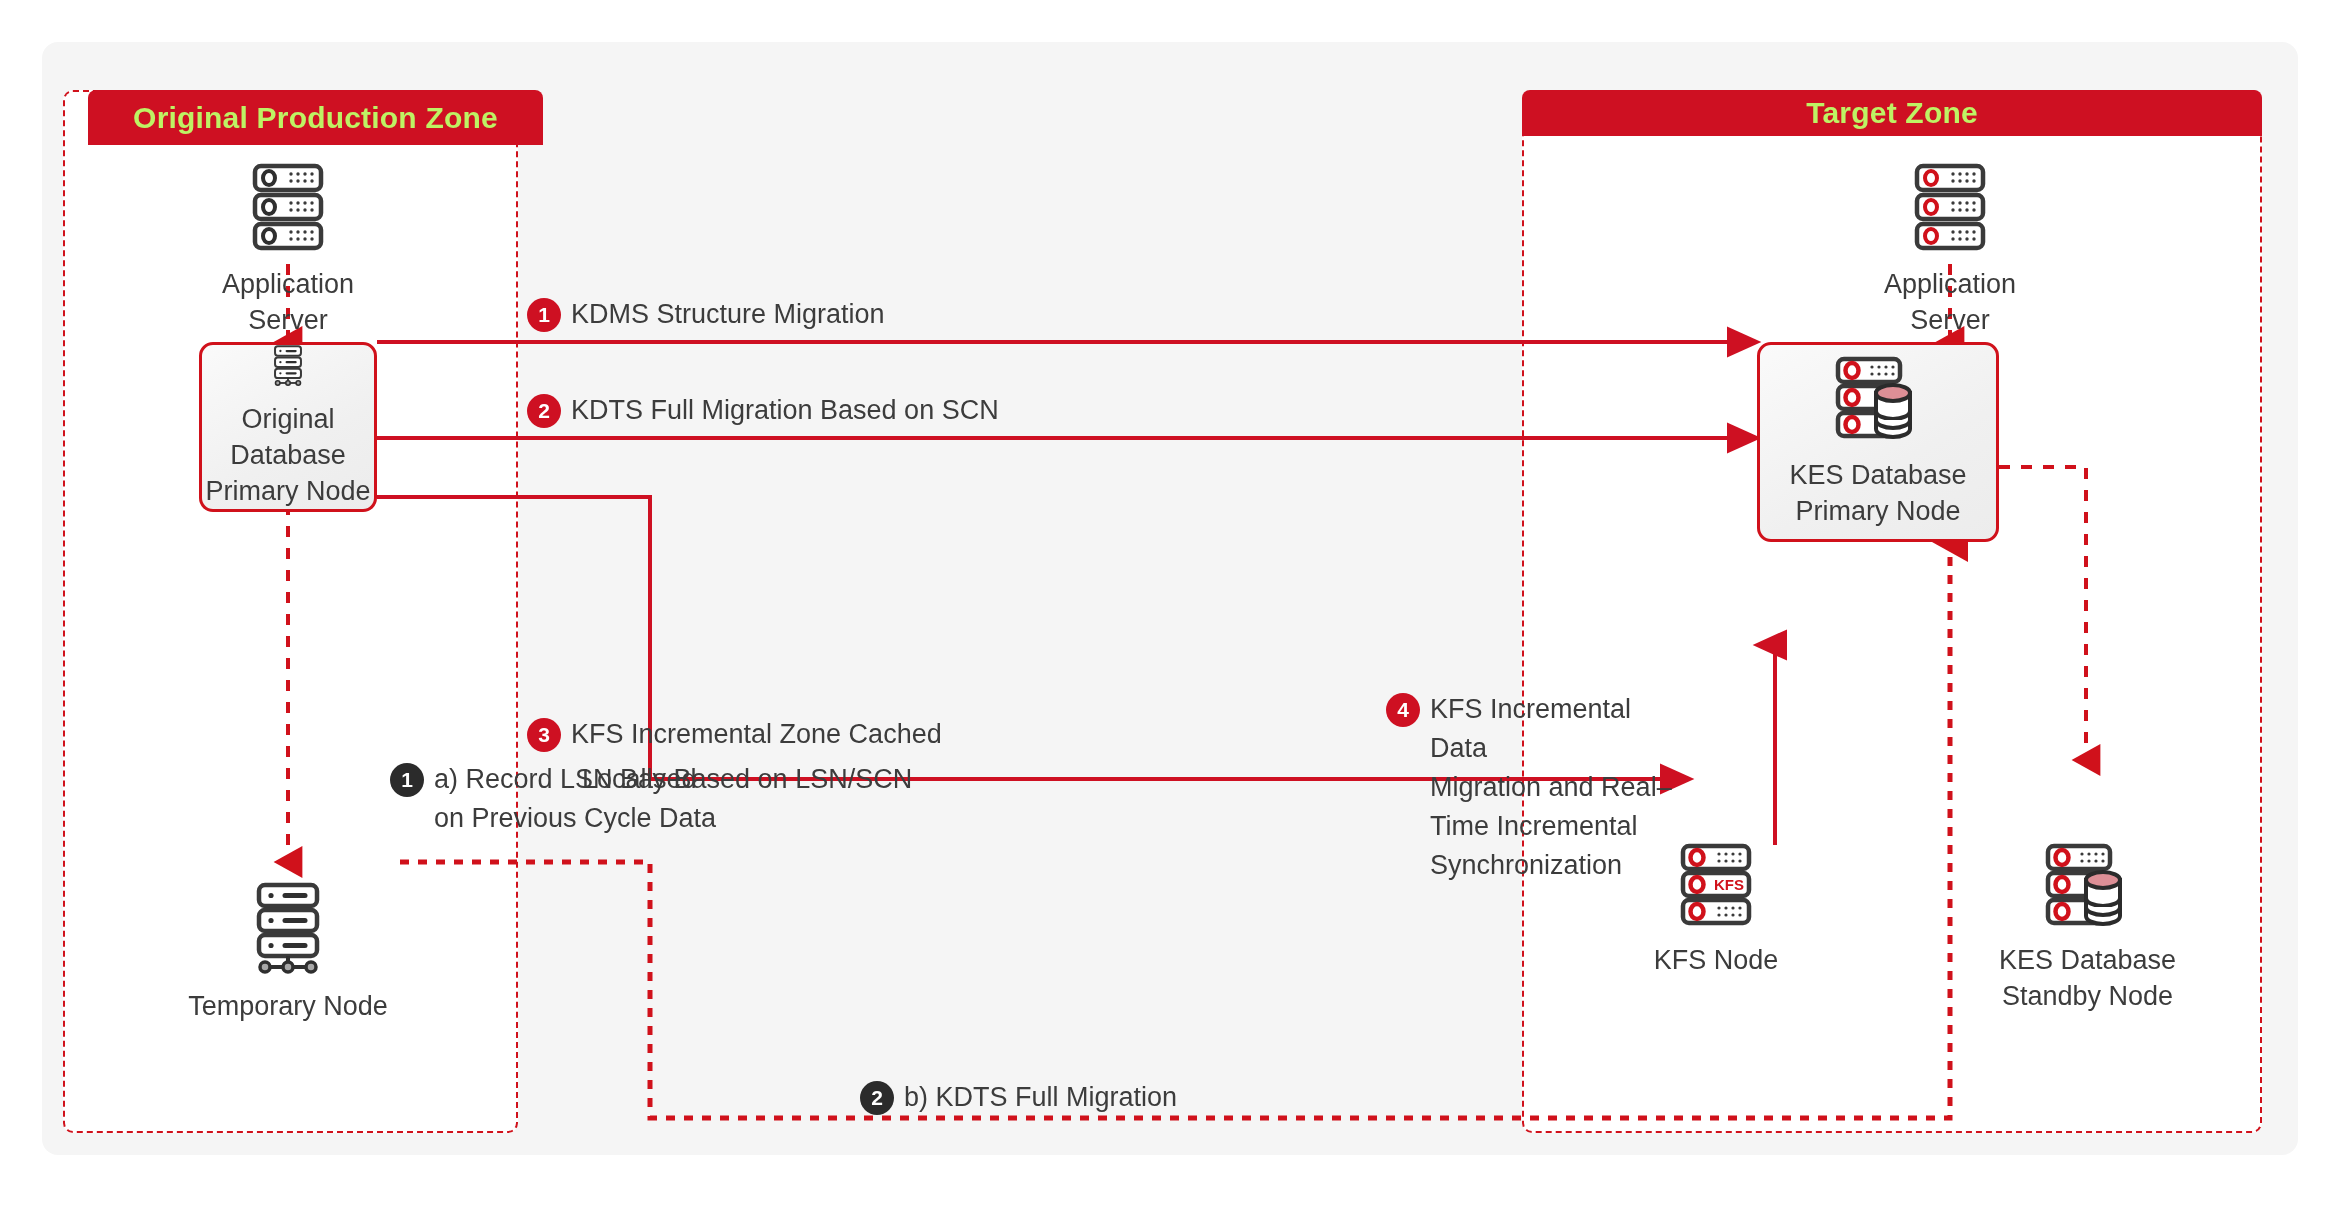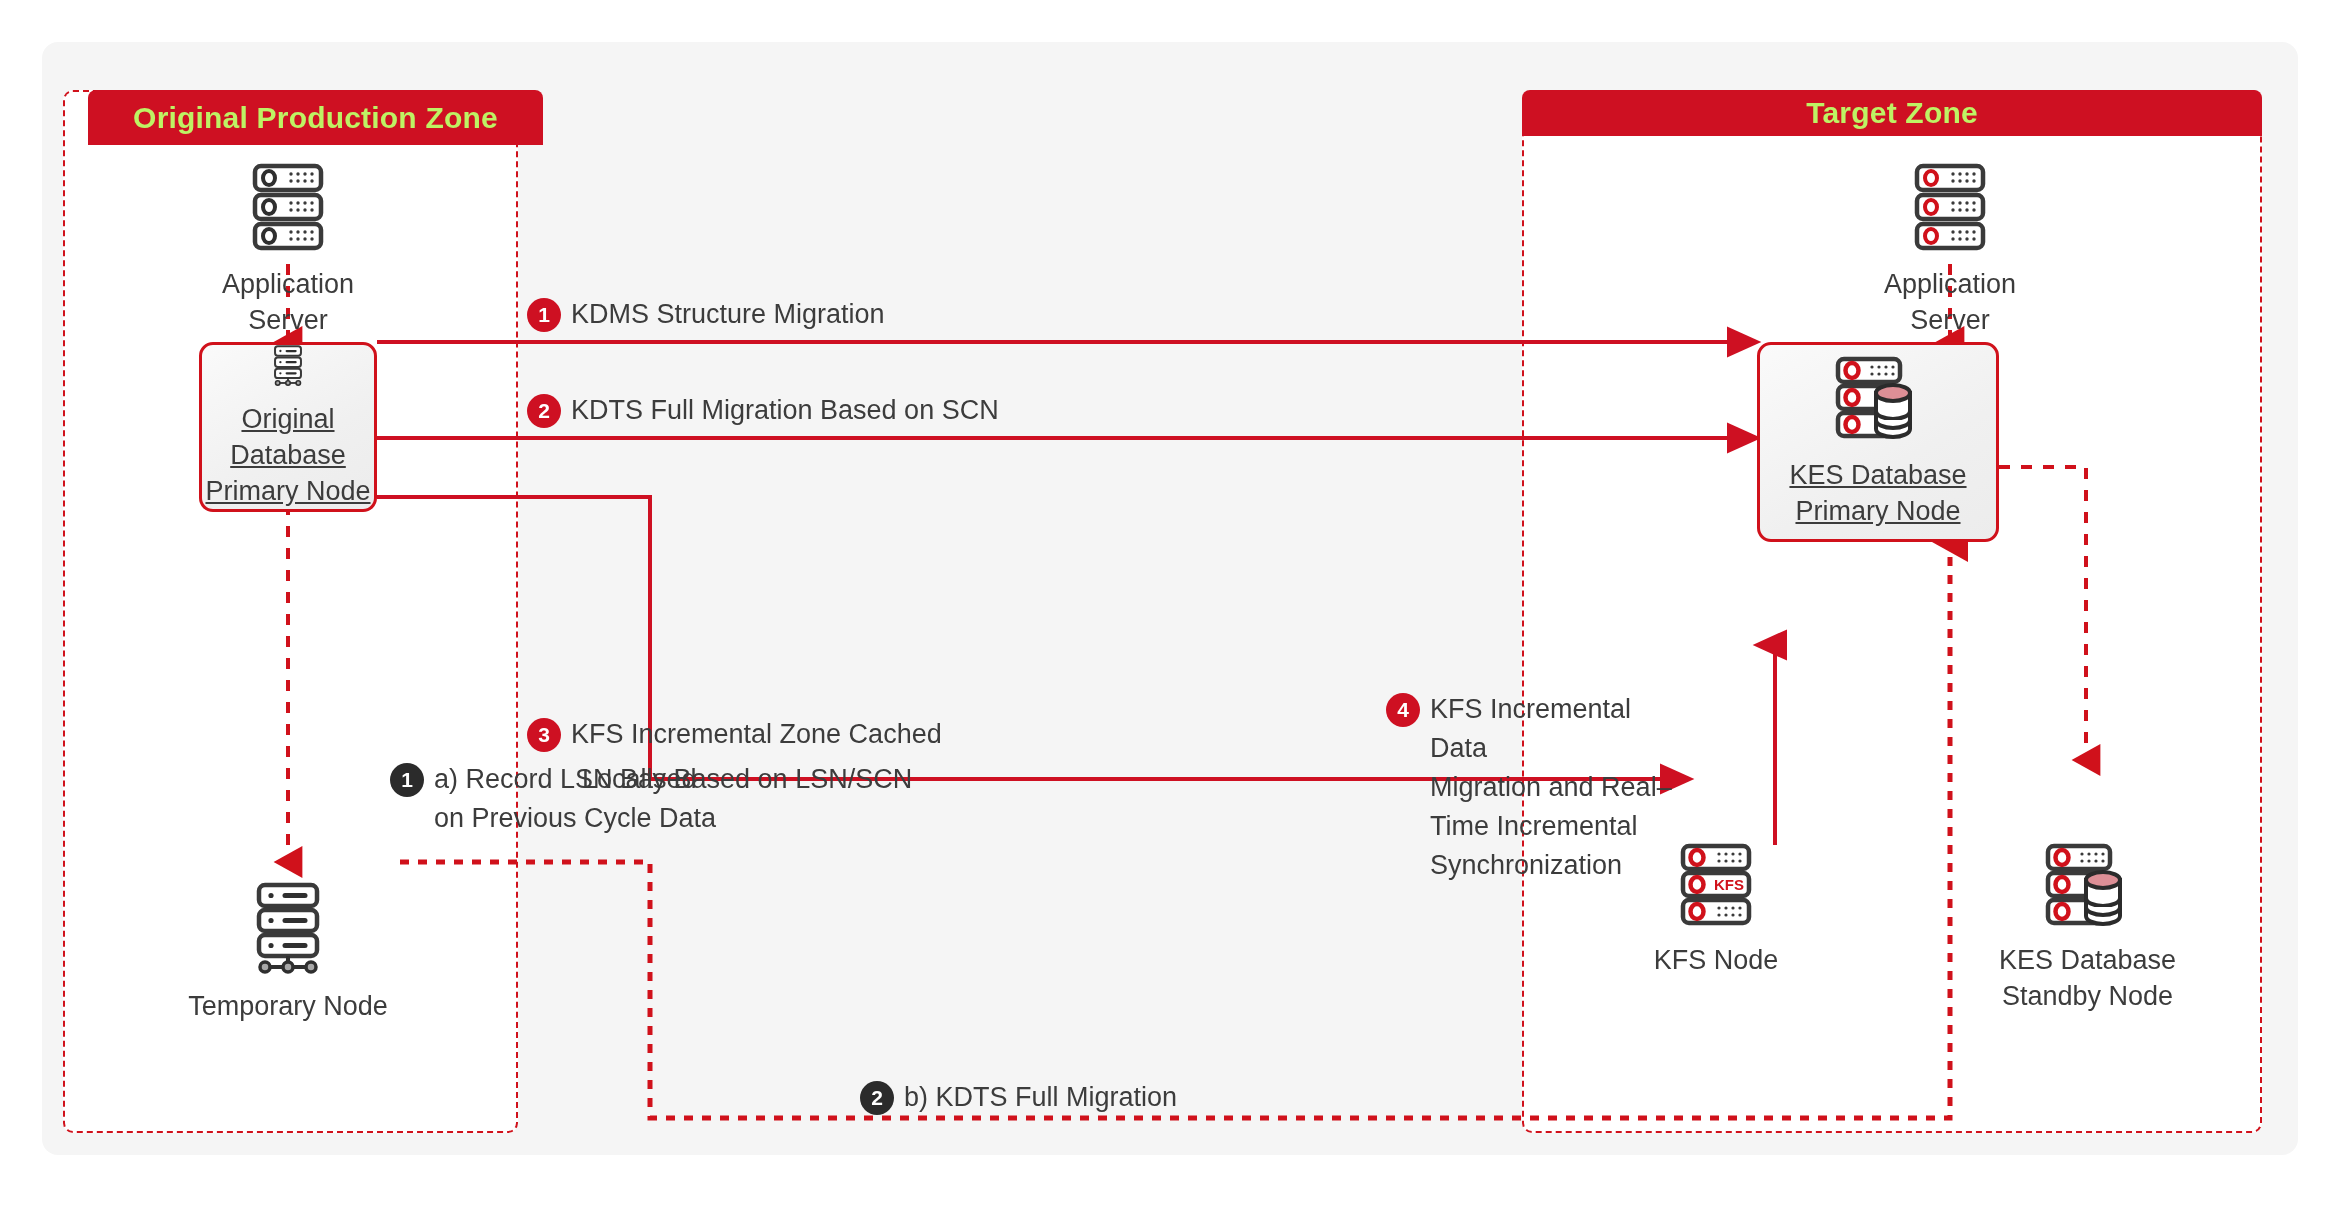--- a/index.html
+++ b/index.html
@@ -44,21 +44,21 @@
   }
   .boxed-node{
     position:absolute;
     border:3px solid #d0111b;
     border-radius:14px;
     background:linear-gradient(150deg,#fafafa 0%,#f0f0f0 60%,#ececec 100%);
     box-sizing:border-box;
     display:flex;flex-direction:column;align-items:center;justify-content:center;
     z-index:5;
   }
-  .boxed-node .node-label{margin-top:14px;text-decoration:underline;}
+  .boxed-node .node-label{margin-top:14px;}
 
   
   .srv{display:block;}
 
   
   .conn-label{
     position:absolute;display:flex;align-items:flex-start;
     z-index:8;
   }
   .badge{

